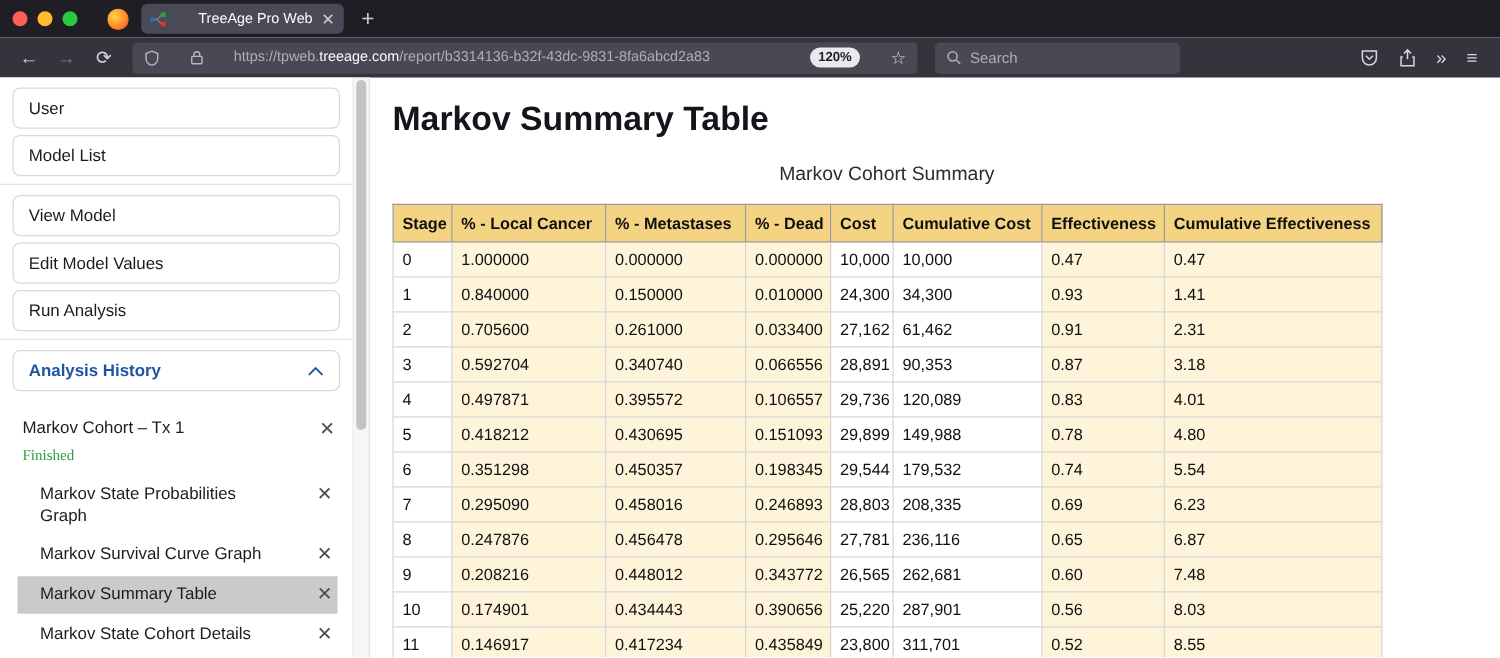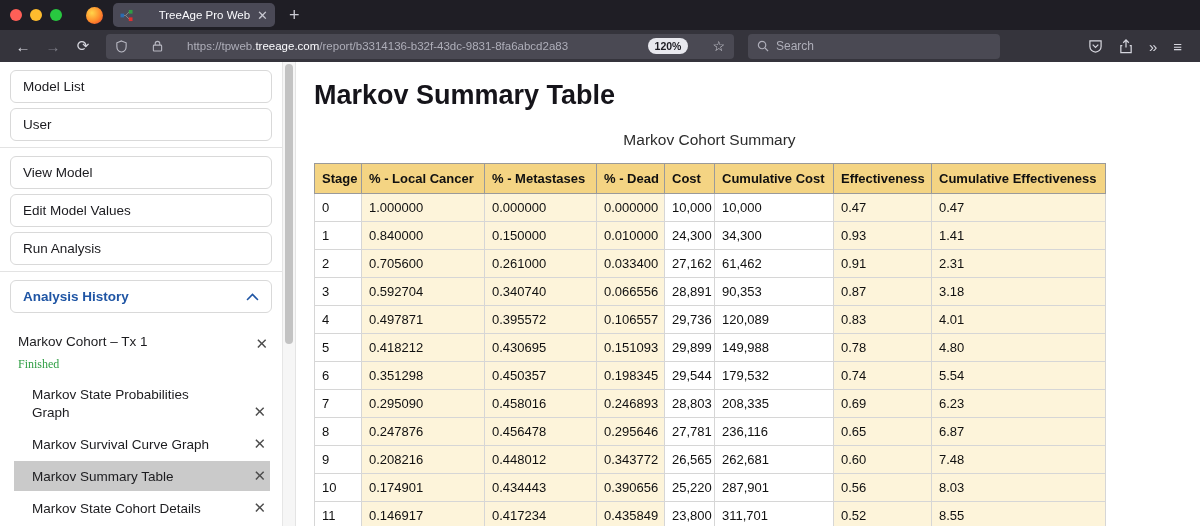--- a/index.html
+++ b/index.html
@@ -24,21 +24,21 @@
   .toolbar { height:32px; background:#35343c; display:flex; align-items:center; padding:0 10px; gap:4px; }
   .navbtn { width:26px; text-align:center; color:#d6d6de; font-size:15px; }
   .navbtn.fwd { color:#7c7c86; }
   .urlbar { width:628px; height:25px; background:#4a4953; border-radius:4px; display:flex;
             align-items:center; gap:24px; padding:0 9px; margin-left:6px; }
   .url { font-size:11.5px; white-space:nowrap; overflow:hidden; flex:1; }
   .url .dim { color:#aeaeb9; } .url .dom { color:#fbfbfe; }
   .zoom { background:#e8e8ee; color:#1c1b22; font-size:10.5px; font-weight:700;
           border-radius:9px; padding:2px 7px; }
   .star { color:#d6d6de; font-size:14px; }
-  .searchbar { width:252px; height:25px; background:#4a4953; border-radius:4px; display:flex;
+  .searchbar { width:196px; height:25px; background:#4a4953; border-radius:4px; display:flex;
                align-items:center; gap:7px; padding:0 9px; margin-left:10px; color:#aeaeb9; font-size:12px; }
   .chrome-right { margin-left:auto; display:flex; align-items:center; gap:16px; color:#d6d6de; padding-right:8px; }
   .chrome-right .glyph { font-size:15px; }
   svg.ic { display:block; }
 
   
   .pagebody { display:flex; height:464px; }
   .sidebar { width:283px; background:#fff; padding-top:8px; border-right:1px solid #e6e6e6; }
   .vscroll { width:13px; background:#f6f6f6; border-right:1px solid #e4e4e4; position:relative; }
   .vscroll .thumb { position:absolute; left:2px; top:2px; width:8px; height:280px;
@@ -51,21 +51,21 @@
              padding:0 12px; font-size:13.5px; color:#1b1b1f; background:#fff; cursor:pointer; }
   .divider { border-top:1px solid #e3e3e3; margin:6px 0 8px; }
   .navitem.accent { color:#1f55a4; font-weight:700; }
 
   
   .history { padding-top:12px; }
   .hrow { display:flex; align-items:flex-start; justify-content:space-between;
           padding:4px 14px 2px 18px; font-size:13.5px; color:#1c1c1f; }
   .hrow .xicon { color:#4d4d4d; font-size:15px; font-weight:300; padding-left:8px; cursor:pointer; line-height:1.3; }
   .status { color:#2f9e44; font-size:12px; padding:1px 18px 9px;font-family:Liberation Serif, serif; }
-  .hchild { margin:0 12px 2px 14px; padding:5px 4px 5px 18px; min-height:30px; align-items:flex-end; }
+  .hchild { margin:0 12px 2px 14px; padding:5px 4px 5px 18px; min-height:30px; align-items:flex-start; }
   .hchild .lbl { max-width:198px; line-height:1.35; }
   .hchild.selected { background:#cacaca; }
 
   
   .report-title { font-size:27px; font-weight:700; color:#15141a; margin:8px 0 20px; }
   .table-wrap { width:791px; }
   .table-title { text-align:center; font-size:15.5px; color:#2c2c2c; margin-bottom:14px; }
   table.markov { border-collapse:collapse; font-size:13px; color:#101010; table-layout:fixed; width:791px; }
   .markov th { background:#f4d483; font-weight:700; text-align:left; border:1px solid #9a9a9a;
                padding:6px 6px 6px 7px; height:30px; white-space:nowrap; }
@@ -139,24 +139,24 @@
       </svg>
       <span class="glyph">»</span>
       <span class="glyph">≡</span>
     </div>
   </div>
 
   <div class="pagebody">
 
     <div class="sidebar">
       <div class="navitem">
+        <span>User</span>
+      </div>
+      <div class="navitem">
         <span>Model List</span>
-      </div>
-      <div class="navitem">
-        <span>User</span>
       </div>
       <div class="divider"></div>
       <div class="navitem">
         <span>View Model</span>
       </div>
       <div class="navitem">
         <span>Edit Model Values</span>
       </div>
       <div class="navitem">
         <span>Run Analysis</span>

